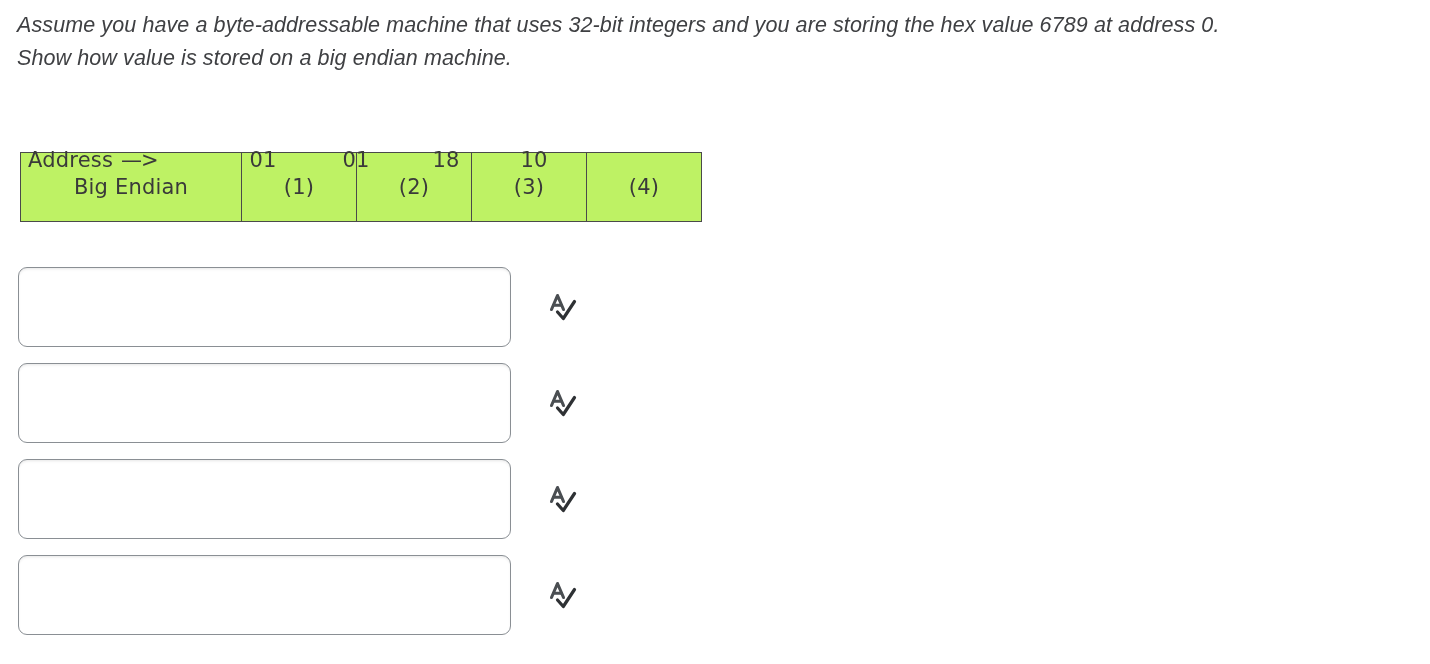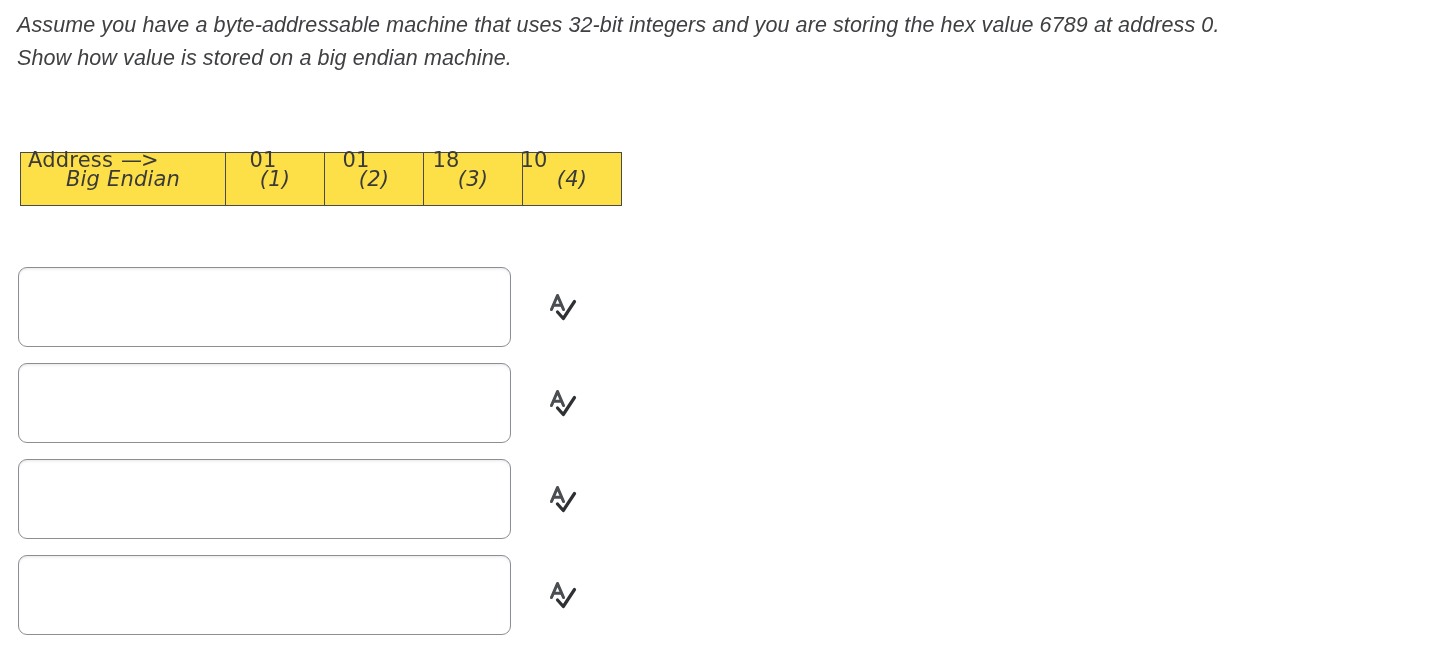--- a/index.html
+++ b/index.html
@@ -78,24 +78,23 @@
     width: 558px;
     margin-top: 1px;
   }
   .endian-table td {
     border: 1.6px solid #4a4a4a;
     height: 44px;
     font-family: "DejaVu Sans", sans-serif;
     font-size: 21px;
     color: #3a3a3a;
     text-align: center;
-    padding: 4px;
-    background: #fde047;
+    padding: 12px;
+    background: #bef264;
     letter-spacing: 0.2px;
-    font-style: italic;
   }
   .endian-table td.row-label {
     width: 196px;
   }
   .endian-table td.byte-cell { width: 90px; }
 
   
   .answers {
     position: absolute;
     left: 18px;

